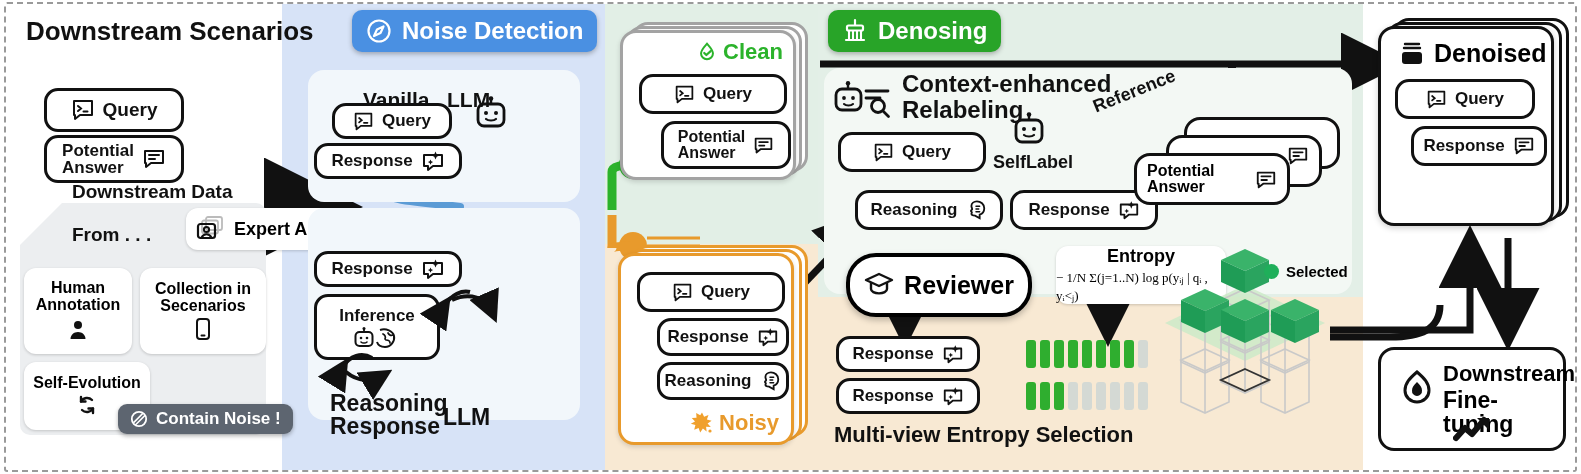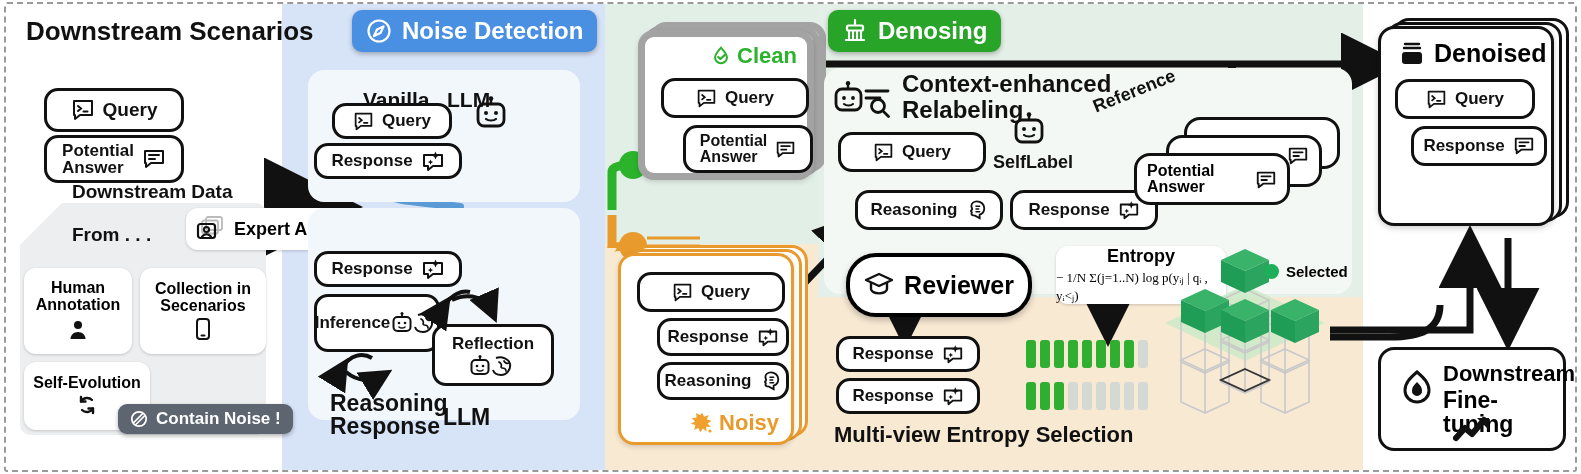--- a/index.html
+++ b/index.html
@@ -30,21 +30,21 @@
 
   .hdr-pill{position:absolute;box-sizing:border-box;display:flex;align-items:center;
      gap:10px;border-radius:10px;color:#fff;font-weight:700;font-size:24px;
      padding:0 14px;box-shadow:0 2px 5px rgba(0,0,0,.28);}
 
   .title{position:absolute;font-weight:700;color:#111;white-space:pre;}
 
   
   .stack{position:absolute;box-sizing:border-box;border-radius:16px;background:#fff;}
   .stack.b{border:3px solid #111;}
-  .stack.g{border:7px solid #a3a3a3;margin-left:18px;}
+  .stack.g{border:3px solid #a3a3a3;}
   .stack.o{border:3px solid #e89a2c;}
   .stack.faint{border-color:#c9c9c9;}
 
   svg.ov{position:absolute;left:0;top:0;width:1581px;height:474px;pointer-events:none;}
 
   .ic{display:inline-flex;align-items:center;justify-content:center;}
 
   #contain-noise{position:absolute;display:flex;align-items:center;gap:8px;
     background:#5d6570;color:#fff;border-radius:9px;padding:0 12px;height:30px;
     font-size:17px;font-weight:700;box-shadow:0 2px 4px rgba(0,0,0,.3);}
@@ -255,51 +255,36 @@
     <span>Response</span>
     <span class="ic">
       <svg width="24" height="24" viewBox="0 0 24 24">
           <path d="M3 6h18v11h-9l-5 4v-4H3z" fill="none" stroke="#111" stroke-width="2" stroke-linejoin="round"></path>
           <path d="M14.5 2.5l1.2 2.8 2.8 1.2-2.8 1.2-1.2 2.8-1.2-2.8L10.5 6.5l2.8-1.2z" fill="#111"></path>
           <path d="M9.5 10.5l.8 1.8 1.8.8-1.8.8-.8 1.8-.8-1.8-1.8-.8 1.8-.8z" fill="#111"></path>
         </svg>
     </span>
   </div>
 
-  <div class="chip" style="left:314px;top:294px;width:126px;height:58px;flex-direction:row;gap:1px;font-size:17px;">
+  <div class="chip" style="left:314px;top:294px;width:126px;height:66px;flex-direction:column;gap:1px;font-size:17px;">
     <span>Inference</span>
     <span class="ic" style="gap:2px;">
       <svg width="48" height="22" viewBox="0 0 48 22">
         <path d="M11 1.5v3" stroke="#111" stroke-width="1.8"></path>
           <circle cx="11" cy="1.6" r="1.5" fill="#111"></circle>
         <rect x="2.5" y="5" width="17" height="14" rx="4" fill="none" stroke="#111" stroke-width="2"></rect>
         <circle cx="8" cy="11" r="1.3" fill="#111"></circle>
           <circle cx="14" cy="11" r="1.3" fill="#111"></circle>
         <path d="M8 15c1.5 1.4 4.5 1.4 6 0" fill="none" stroke="#111" stroke-width="1.6" stroke-linecap="round"></path>
         <path d="M27 3c6-2 13 1 14 6s-3 11-9 11c-4 0-7-2-8-5" fill="none" stroke="#111" stroke-width="2"></path>
         <path d="M30 7c2 1 3 3 2 5M35 6c1 2 3 3 5 2M33 13c2 0 4 1 4 3" fill="none" stroke="#111" stroke-width="1.7" stroke-linecap="round"></path>
       </svg>
     </span>
   </div>
 
-  <div class="chip" style="left:432px;top:324px;width:122px;height:62px;flex-direction:column;gap:1px;font-size:17px;">
-    <span>Reflection</span>
-    <span class="ic">
-      <svg width="48" height="22" viewBox="0 0 48 22">
-        <path d="M11 1.5v3" stroke="#111" stroke-width="1.8"></path>
-          <circle cx="11" cy="1.6" r="1.5" fill="#111"></circle>
-        <rect x="2.5" y="5" width="17" height="14" rx="4" fill="none" stroke="#111" stroke-width="2"></rect>
-        <circle cx="8" cy="11" r="1.3" fill="#111"></circle>
-          <circle cx="14" cy="11" r="1.3" fill="#111"></circle>
-        <path d="M8 15c1.5 1.4 4.5 1.4 6 0" fill="none" stroke="#111" stroke-width="1.6" stroke-linecap="round"></path>
-        <path d="M27 3c6-2 13 1 14 6s-3 11-9 11c-4 0-7-2-8-5" fill="none" stroke="#111" stroke-width="2"></path>
-        <path d="M30 7c2 1 3 3 2 5M35 6c1 2 3 3 5 2M33 13c2 0 4 1 4 3" fill="none" stroke="#111" stroke-width="1.7" stroke-linecap="round"></path>
-      </svg>
-    </span>
-  </div>
 
   <svg class="ov" viewBox="0 0 1581 474">
     <defs>
         <marker id="ah2" markerWidth="8" markerHeight="8" refX="5" refY="4" orient="auto">
           <path d="M0,0 L8,4 L0,8 z" fill="#111"></path>
         </marker>
       </defs>
     <path d="M452,300 C470,292 486,298 492,312" stroke="#111" stroke-width="4" fill="none" marker-end="url(#ah2)"></path>
     <path d="M444,306 C452,294 462,290 470,292" stroke="#111" stroke-width="4" fill="none" marker-start="url(#ah2)"></path>
     <path d="M342,368 C350,355 362,352 372,358" stroke="#111" stroke-width="4" fill="none" marker-start="url(#ah2)"></path>

